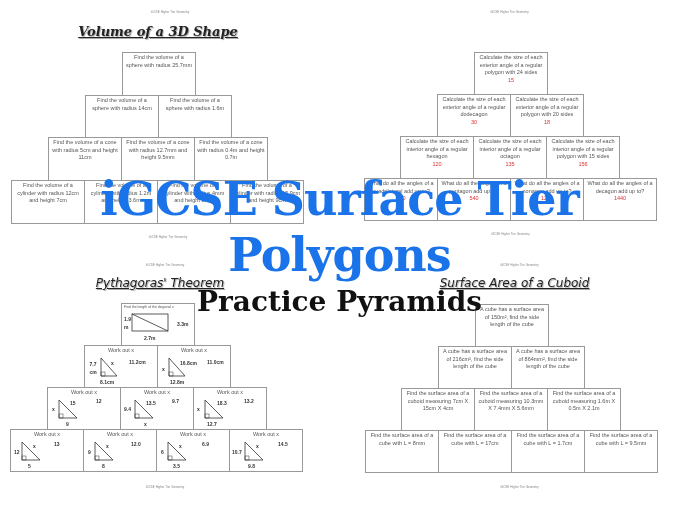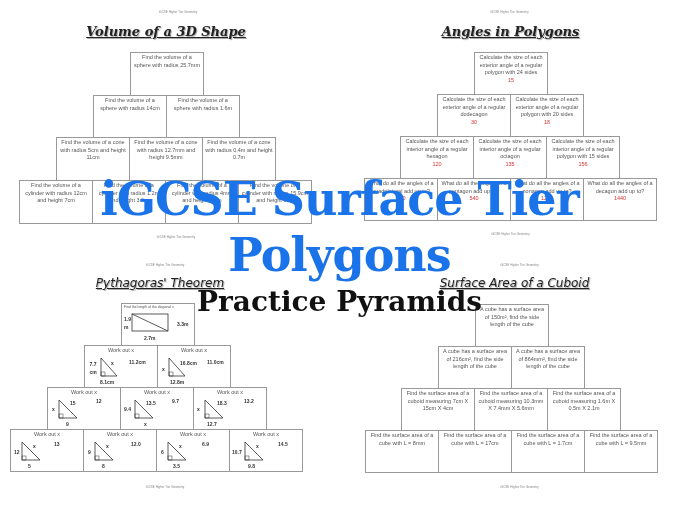--- a/index.html
+++ b/index.html
@@ -15,39 +15,38 @@
   .overlay{position:absolute;left:0;width:679px;text-align:center;font-family:"DejaVu Serif",serif;font-weight:bold;line-height:1;}
   .ov1{top:176px;font-size:46px;color:#1a73e8;letter-spacing:-1px;}
   .ov2{top:232px;font-size:46px;color:#1a73e8;letter-spacing:-1px;}
   .ov3{top:288px;font-size:28px;color:#111;}
   .wo{font-size:5.5px;}
   .lbl{position:absolute;font-size:5px;font-weight:bold;color:#333;}
 </style>
 </head>
 <body>
 
-<div class="sheet" style="left:0;top:0;width:340px;height:250px;margin-left:8px;">
+<div class="sheet" style="left:0;top:0;width:340px;height:250px;">
   <div class="hdr" style="top:10px;left:0;">iGCSE Higher Tier Geometry</div>
   <div class="title" style="top:24px;left:-12px;">Volume of a 3D Shape</div>
   <div class="box" style="left:122px;top:52px;width:74px;height:44px;">Find the volume of a sphere with radius 25.7mm</div>
   <div class="box" style="left:85px;top:95px;width:74px;height:44px;">Find the volume of a sphere with radius 14cm</div>
   <div class="box" style="left:158px;top:95px;width:74px;height:44px;">Find the volume of a sphere with radius 1.6m</div>
   <div class="box" style="left:48px;top:137px;width:74px;height:44px;">Find the volume of a cone with radius 5cm and height 11cm</div>
   <div class="box" style="left:121px;top:137px;width:74px;height:44px;">Find the volume of a cone with radius 12.7mm and height 9.5mm</div>
   <div class="box" style="left:194px;top:137px;width:74px;height:44px;">Find the volume of a cone with radius 0.4m and height 0.7m</div>
   <div class="box" style="left:11px;top:180px;width:74px;height:44px;">Find the volume of a cylinder with radius 12cm and height 7cm</div>
   <div class="box" style="left:84px;top:180px;width:74px;height:44px;">Find the volume of a cylinder with radius 1.2m and height 3.6m</div>
   <div class="box" style="left:157px;top:180px;width:74px;height:44px;">Find the volume of a cylinder with radius 4mm and height 2mm</div>
   <div class="box" style="left:230px;top:180px;width:74px;height:44px;">Find the volume of a cylinder with radius 15.9cm and height 9cm</div>
   <div class="foot" style="top:235px;left:-2px;">iGCSE Higher Tier Geometry</div>
 </div>
 
 <div class="sheet" style="left:340px;top:0;width:339px;height:250px;">
   <div class="hdr" style="top:10px;left:0;">iGCSE Higher Tier Geometry</div>
-  <div class="title" style="top:24px;left:1px;">Angles in Polygons</div>
 
   <div class="box" style="left:134px;top:52px;width:74px;height:43px;">
     <div>Calculate the size of each exterior angle of a regular polygon with 24 sides</div>
     <div class="ans">15</div>
   </div>
   <div class="box" style="left:97px;top:94px;width:74px;height:43px;">
     <div>Calculate the size of each exterior angle of a regular dodecagon</div>
     <div class="ans">30</div>
   </div>
   <div class="box" style="left:170px;top:94px;width:74px;height:43px;">

